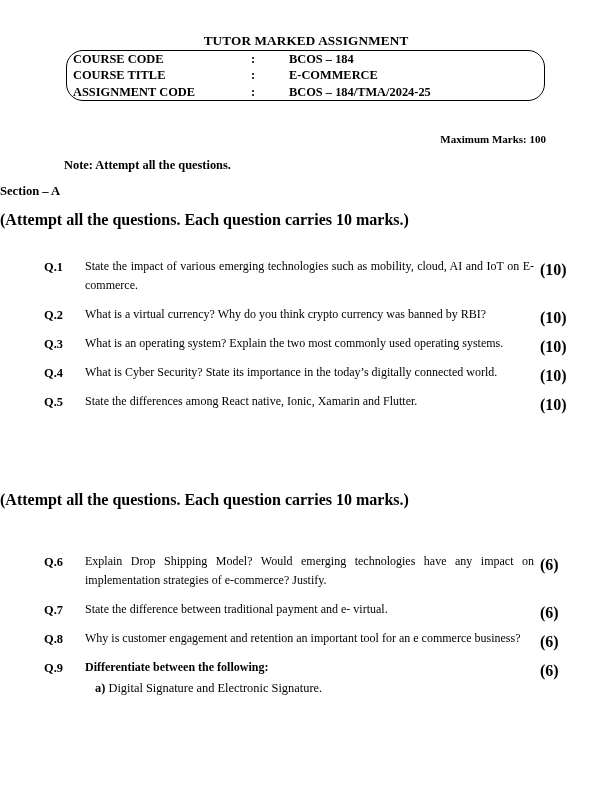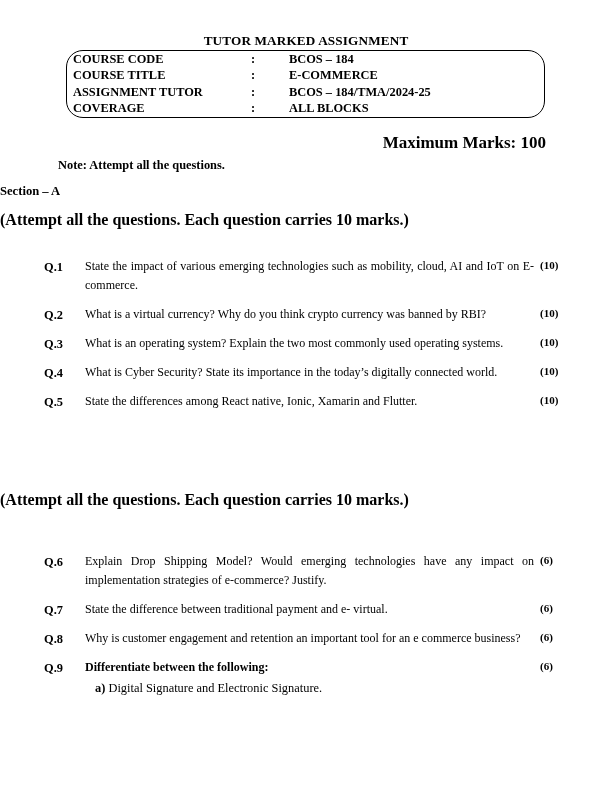--- a/index.html
+++ b/index.html
@@ -63,28 +63,28 @@
   .col-label { width: 178px; padding-left: 6px !important; }
   .col-colon { width: 38px; }
   .col-value { width: auto; }
 
   
   .max-marks {
     position: absolute;
     right: 66px;
     top: 133px;
     font-weight: bold;
-    font-size: 17px;
+    font-size: 11px;
     text-align: left;
   }
 
   
   .note-line {
     position: absolute;
-    left: 58px;
+    left: 64px;
     top: 158px;
     font-weight: bold;
     font-size: 12.4px;
   }
 
   
   .section-block {
     position: absolute;
     left: 0;
     width: 612px;
@@ -135,21 +135,21 @@
   }
   .q-text.nojust { text-align: left; }
   .q-text.bold { font-weight: bold; }
   .q-marks {
     position: absolute;
     right: 38px;
     top: 0;
     width: 34px;
     text-align: left;
     font-weight: bold;
-    font-size: 11px;
+    font-size: 16px;
     line-height: 1.62;
   }
   .q-sub {
     margin-left: 85px;
     margin-right: 78px;
     font-size: 12.4px;
     line-height: 1.62;
     text-indent: 10px;
   }
   .q-sub .sub-label {
@@ -170,28 +170,23 @@
             <td class="col-label">COURSE CODE</td>
             <td class="col-colon">:</td>
             <td class="col-value">BCOS – 184</td>
           </tr>
           <tr>
             <td class="col-label">COURSE TITLE</td>
             <td class="col-colon">:</td>
             <td class="col-value">E-COMMERCE</td>
           </tr>
           <tr>
-            <td class="col-label">ASSIGNMENT TUTOR</td>
+            <td class="col-label">ASSIGNMENT CODE</td>
             <td class="col-colon">:</td>
             <td class="col-value">BCOS – 184/TMA/2024-25</td>
-          </tr>
-          <tr>
-            <td class="col-label">COVERAGE</td>
-            <td class="col-colon">:</td>
-            <td class="col-value">ALL BLOCKS</td>
           </tr>
         </tbody>
     </table>
   </div>
 
   <div class="max-marks">Maximum Marks: 100</div>
 
   <div class="note-line">Note: Attempt all the questions.</div>
 
   <div class="section-block" id="section-a-block">

